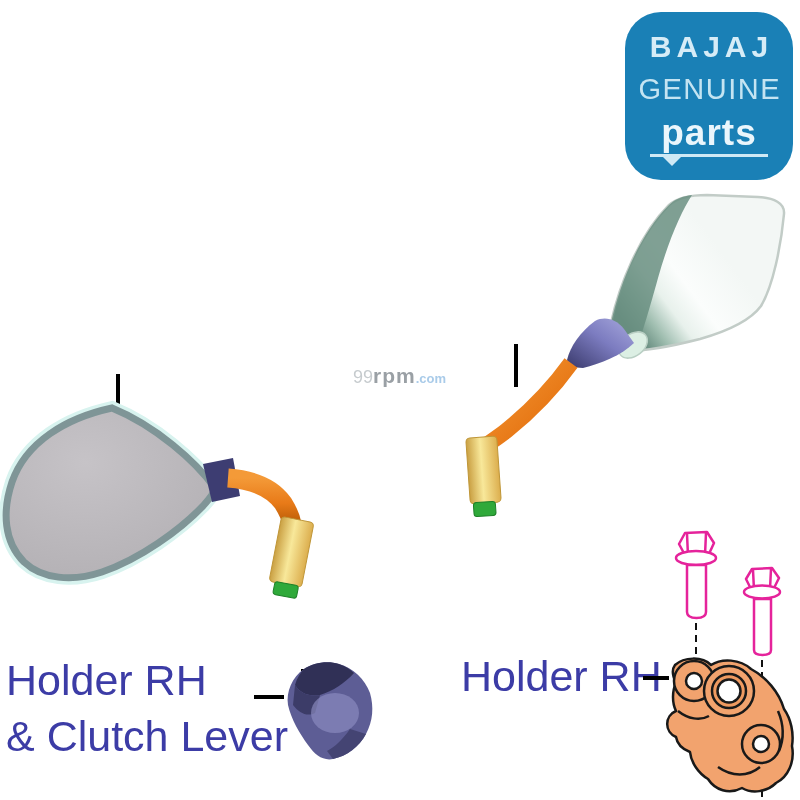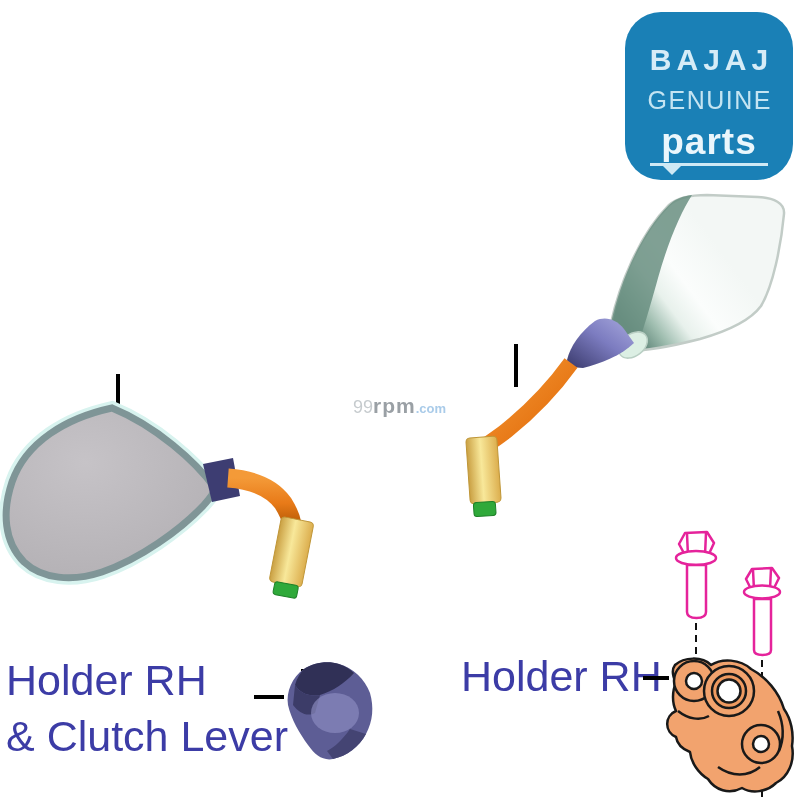--- a/index.html
+++ b/index.html
@@ -3,23 +3,23 @@
 <meta charset="utf-8">
 <style>
   html,body{margin:0;padding:0;background:#fff;}
   .stage{position:relative;width:800px;height:800px;background:#fff;overflow:hidden;
          font-family:"Liberation Sans",sans-serif;}
   .abs{position:absolute;}
 
   
   .logo{left:625px;top:12px;width:168px;height:168px;border-radius:36px;
         display:flex;flex-direction:column;align-items:center;box-sizing:border-box;}
-  .logo-brand{margin-top:31px;font-size:30px;font-weight:bold;letter-spacing:5px;
+  .logo-brand{margin-top:18px;font-size:30px;font-weight:bold;letter-spacing:5px;
               color:#d6ecf7;text-indent:5px;}
-  .logo-genuine{margin-top:9px;font-size:25px;font-weight:400;letter-spacing:1.5px;
+  .logo-genuine{margin-top:9px;font-size:29px;font-weight:400;letter-spacing:1.5px;
                 color:#c4e4f2;text-indent:1.5px;}
   .logo-parts{margin-top:8px;font-size:37px;font-weight:bold;letter-spacing:1px;
               color:#eaf6fc;line-height:1.0;}
   .logo-underline-wrap{position:relative;margin-top:3px;width:118px;height:14px;}
   .logo-underline{position:absolute;left:0;top:0;width:118px;height:3px;background:#cfe9f5;}
   .logo-underline-arrow{position:absolute;left:13px;top:3px;width:0;height:0;
         border-left:9px solid transparent;border-right:9px solid transparent;
         border-top:9px solid #cfe9f5;}
 
   
@@ -31,21 +31,21 @@
 
   
   .pointer{background:#000;}
   .ptr-lh{left:116px;top:374px;width:4px;height:38px;}
   .ptr-rh{left:514px;top:344px;width:4px;height:43px;}
   .ptr-clutch-h{left:254px;top:695px;width:30px;height:4px;}
   .ptr-clutch-v{left:301px;top:669px;width:4px;height:27px;}
   .ptr-holder-h{left:643px;top:676px;width:26px;height:4px;}
 
   
-  .watermark{left:353px;top:394px;white-space:nowrap;}
+  .watermark{left:353px;top:364px;white-space:nowrap;}
   .wm-99{font-size:18px;color:#c6cbce;}
   .wm-rpm{font-size:21px;font-weight:bold;color:#9aa0a5;letter-spacing:1px;}
   .wm-com{font-size:13px;font-weight:bold;color:#a9cbe9;}
 
   svg{display:block;}
 </style>
 </head>
 <body>
 
 <div class="stage">

